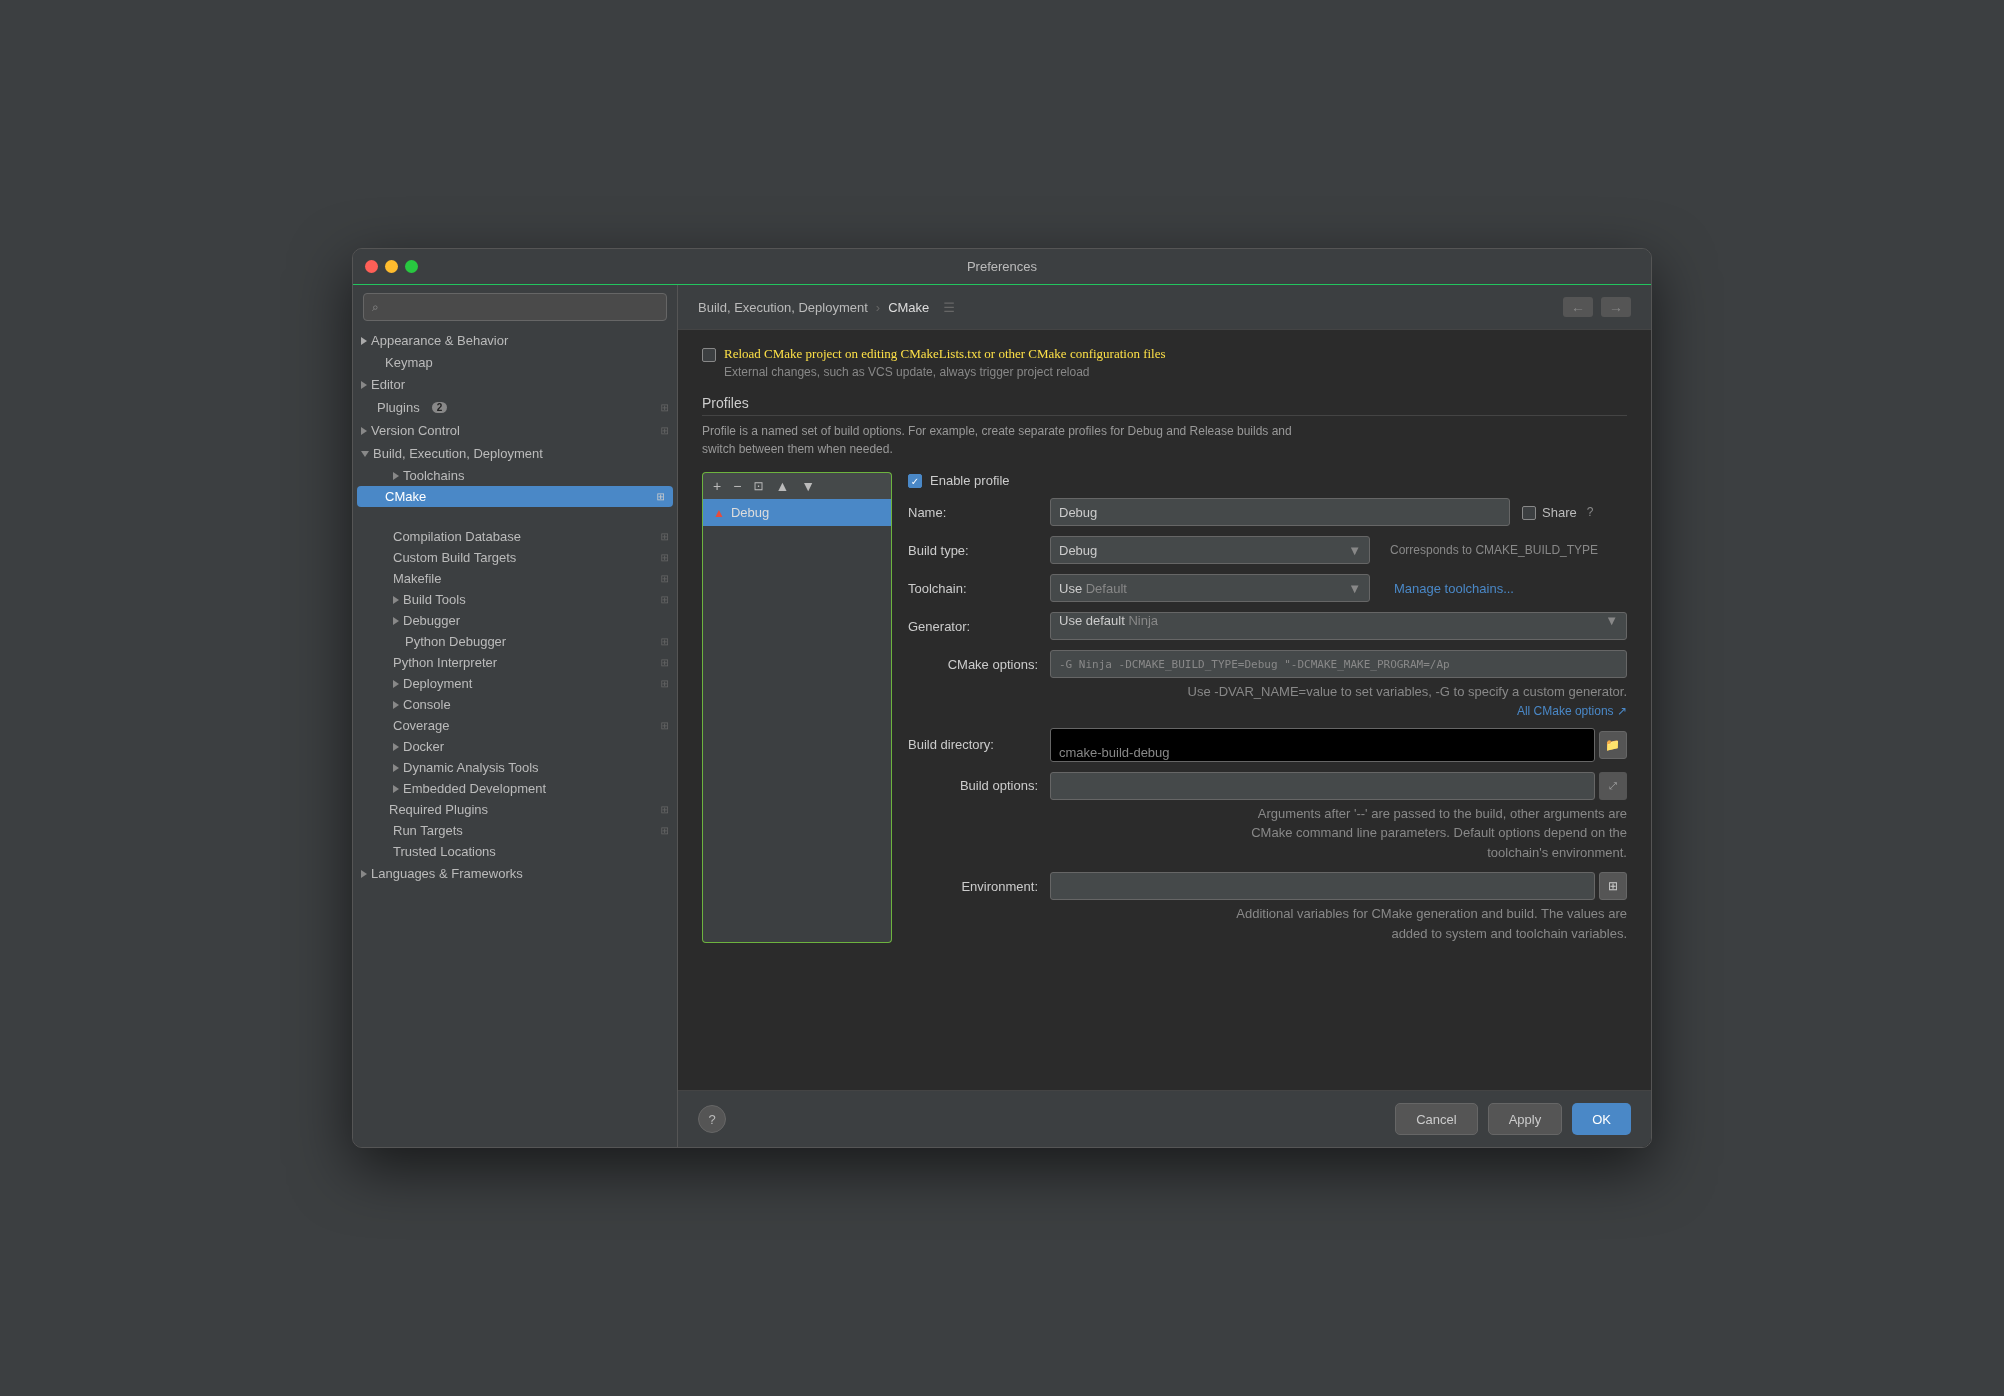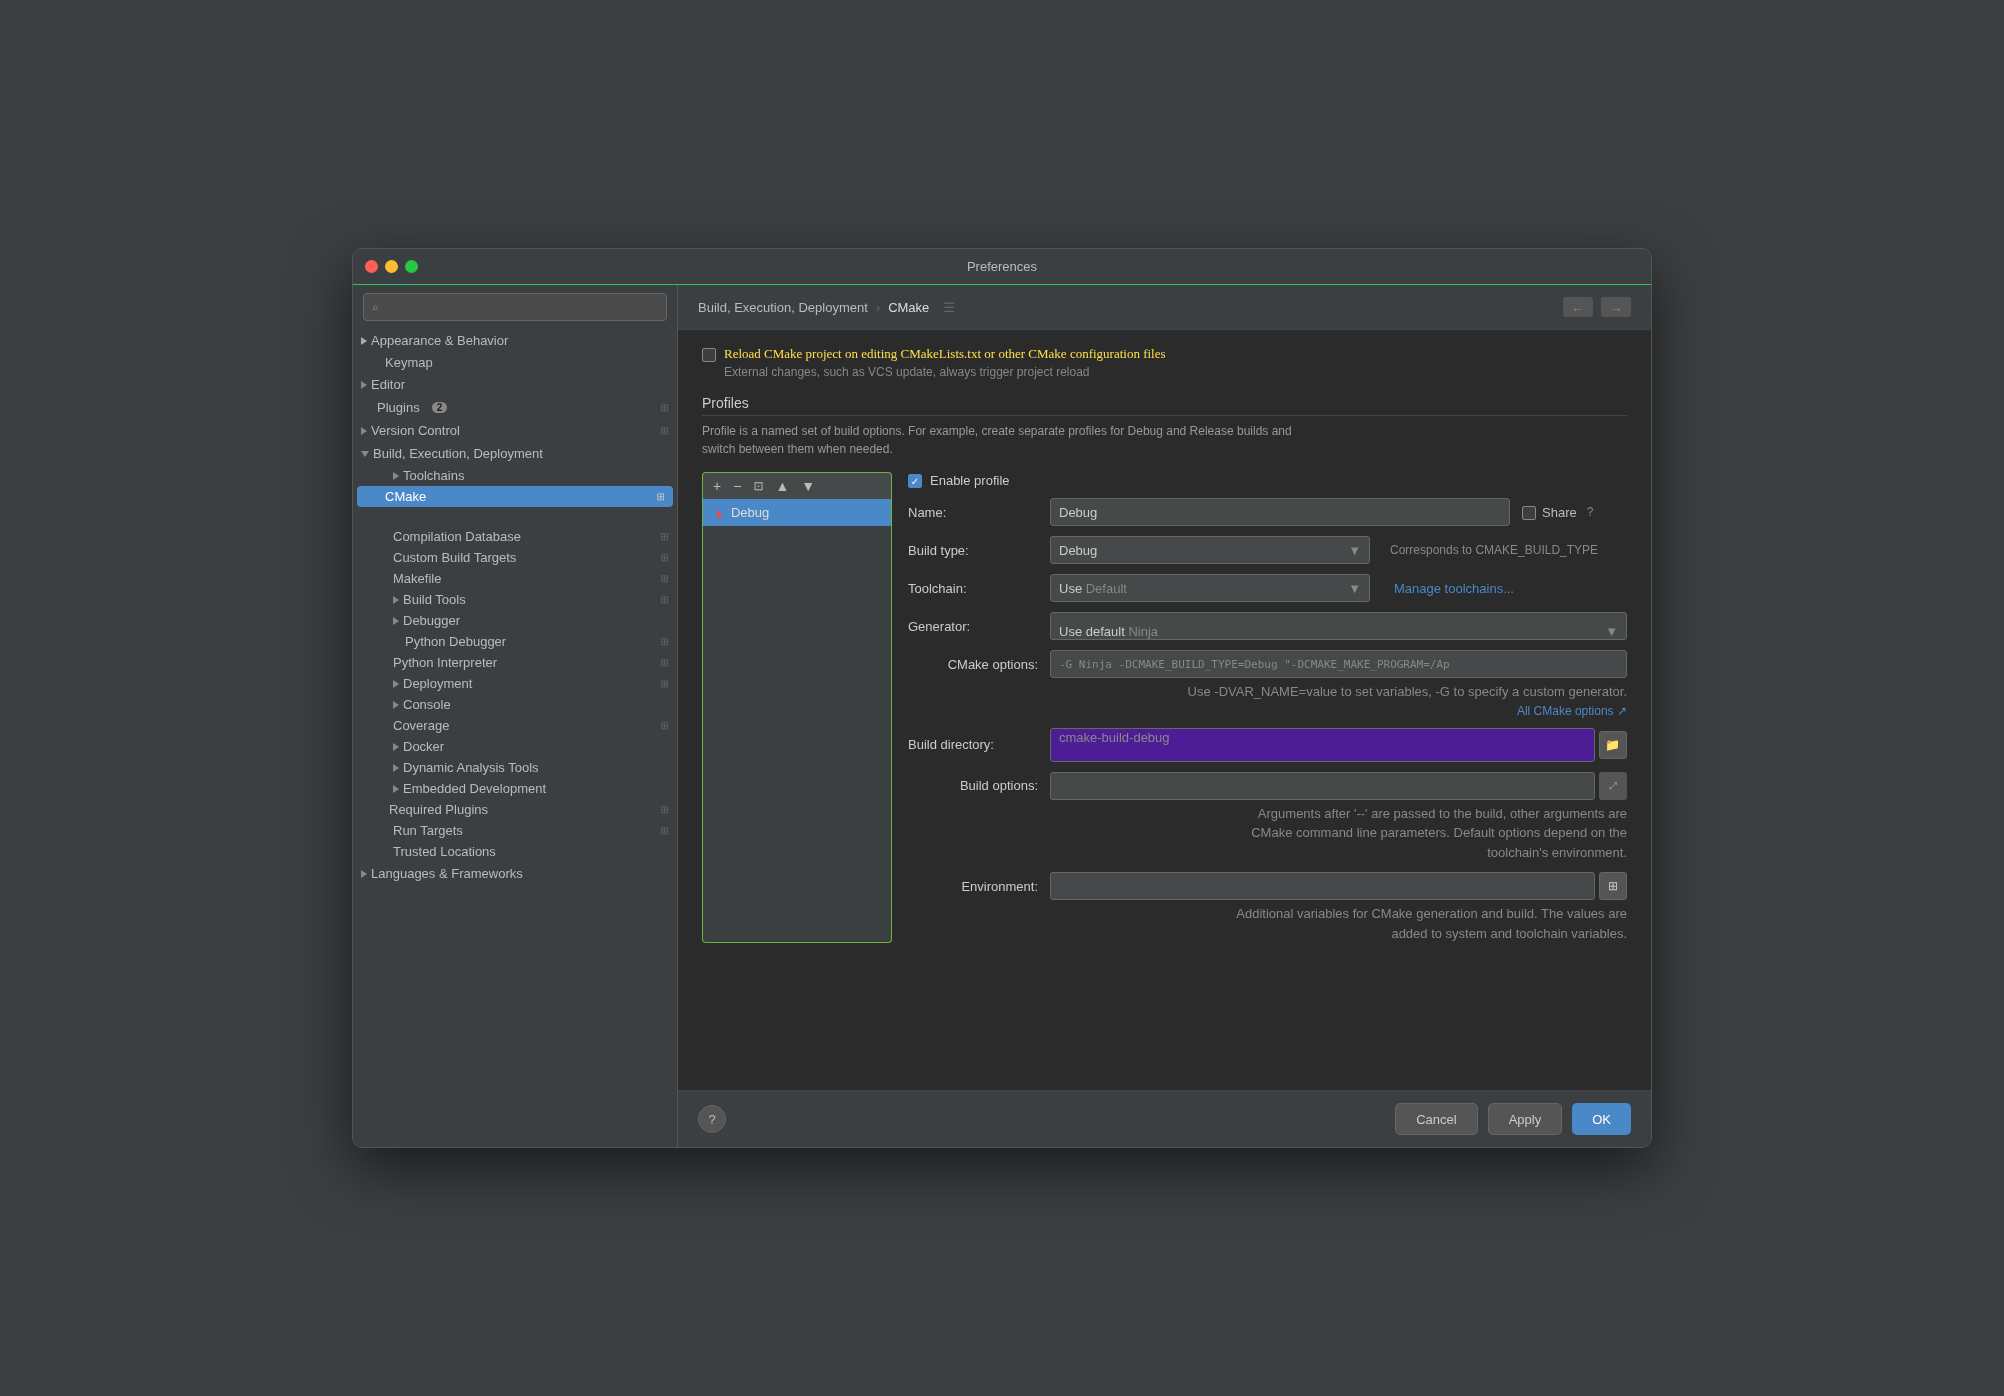--- a/index.html
+++ b/index.html
@@ -339,21 +339,21 @@
       flex: 1;
       max-width: 580px;
       height: 28px;
       background: #45494a;
       border: 1px solid #666;
       border-radius: 3px;
       padding: 0 8px;
       color: #ccc;
       font-size: 13px;
       display: flex;
-      align-items: flex-end;
+      align-items: flex-start;
       justify-content: space-between;
       cursor: pointer;
     }
     .cmake-options-input {
       flex: 1;
       height: 28px;
       background: #45494a;
       border: 1px solid #666;
       border-radius: 3px;
       padding: 0 8px;
@@ -373,28 +373,28 @@
     .cmake-link {
       color: #4a88c7;
       font-size: 12px;
       cursor: pointer;
       display: block;
       margin-top: 2px;
     }
     .build-dir-input {
       flex: 1;
       height: 28px;
-      background: #4c1d95;
+      background: #000000;
       border: 1px solid #666;
       border-radius: 3px;
       padding: 16px 8px;
       color: #888;
       font-size: 13px;
       display: flex;
-      align-items: flex-end;
+      align-items: flex-start;
     }
     .dir-btn {
       background: #555;
       border: 1px solid #666;
       border-radius: 3px;
       width: 28px;
       height: 28px;
       display: flex;
       align-items: center;
       justify-content: center;

